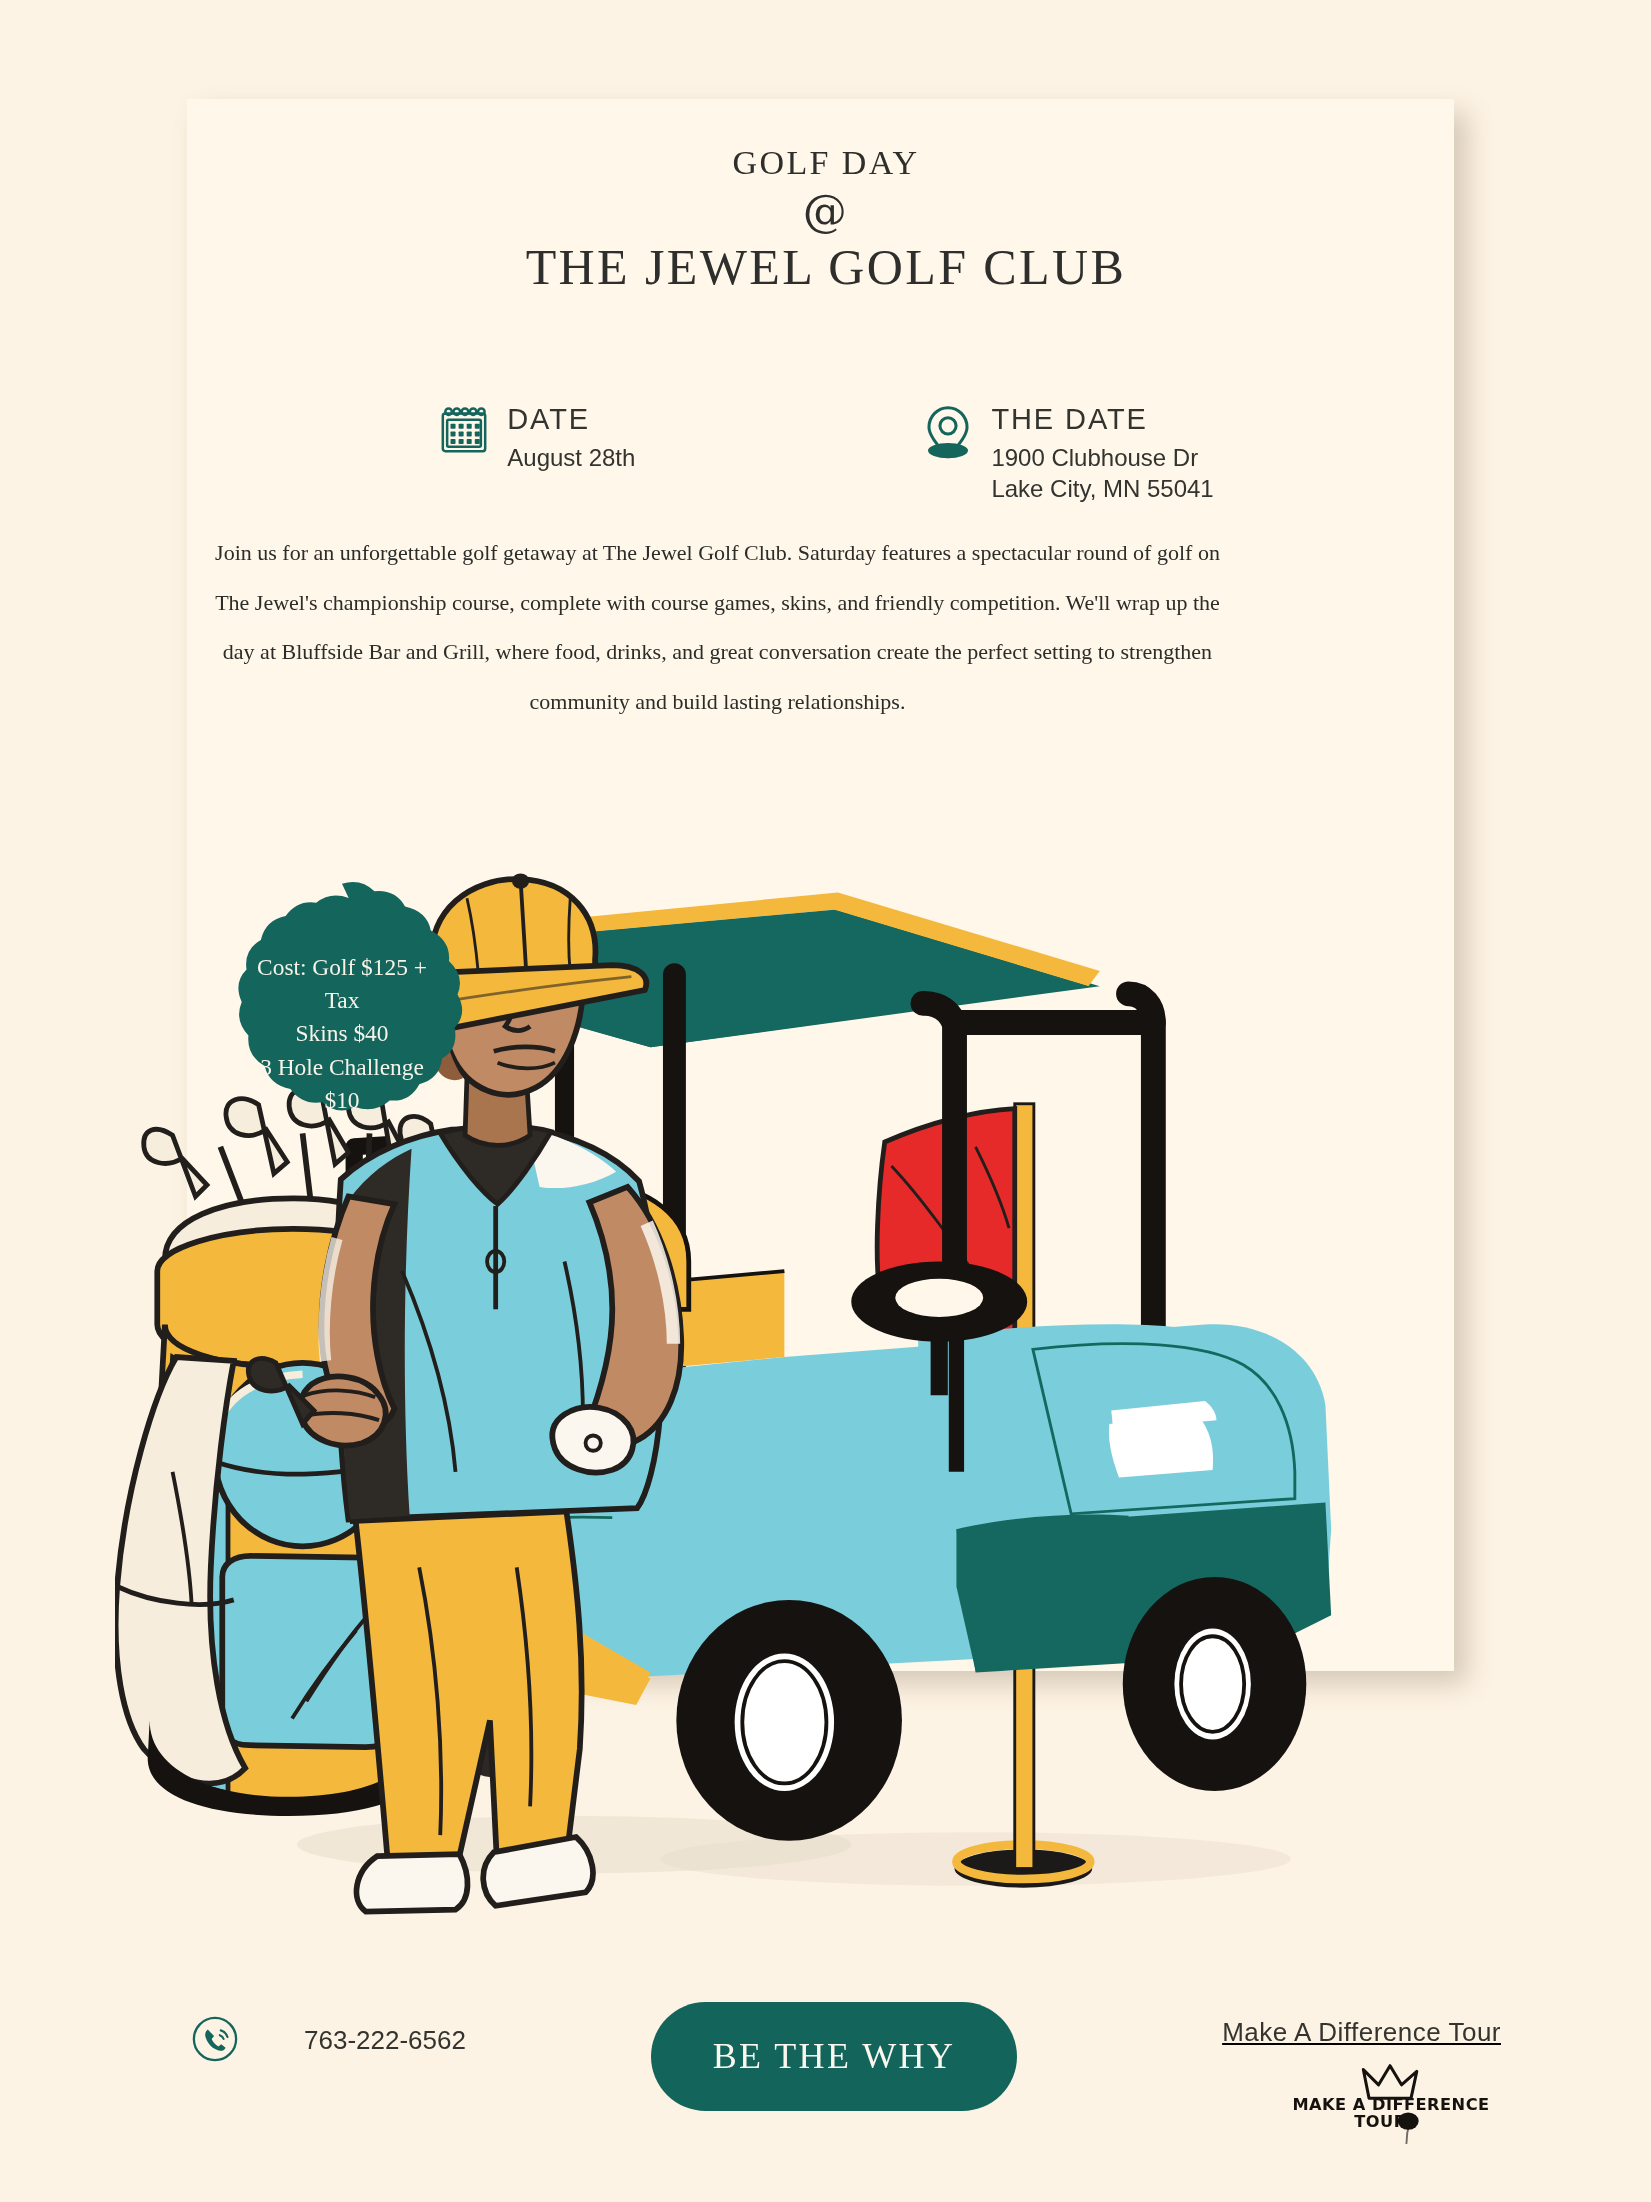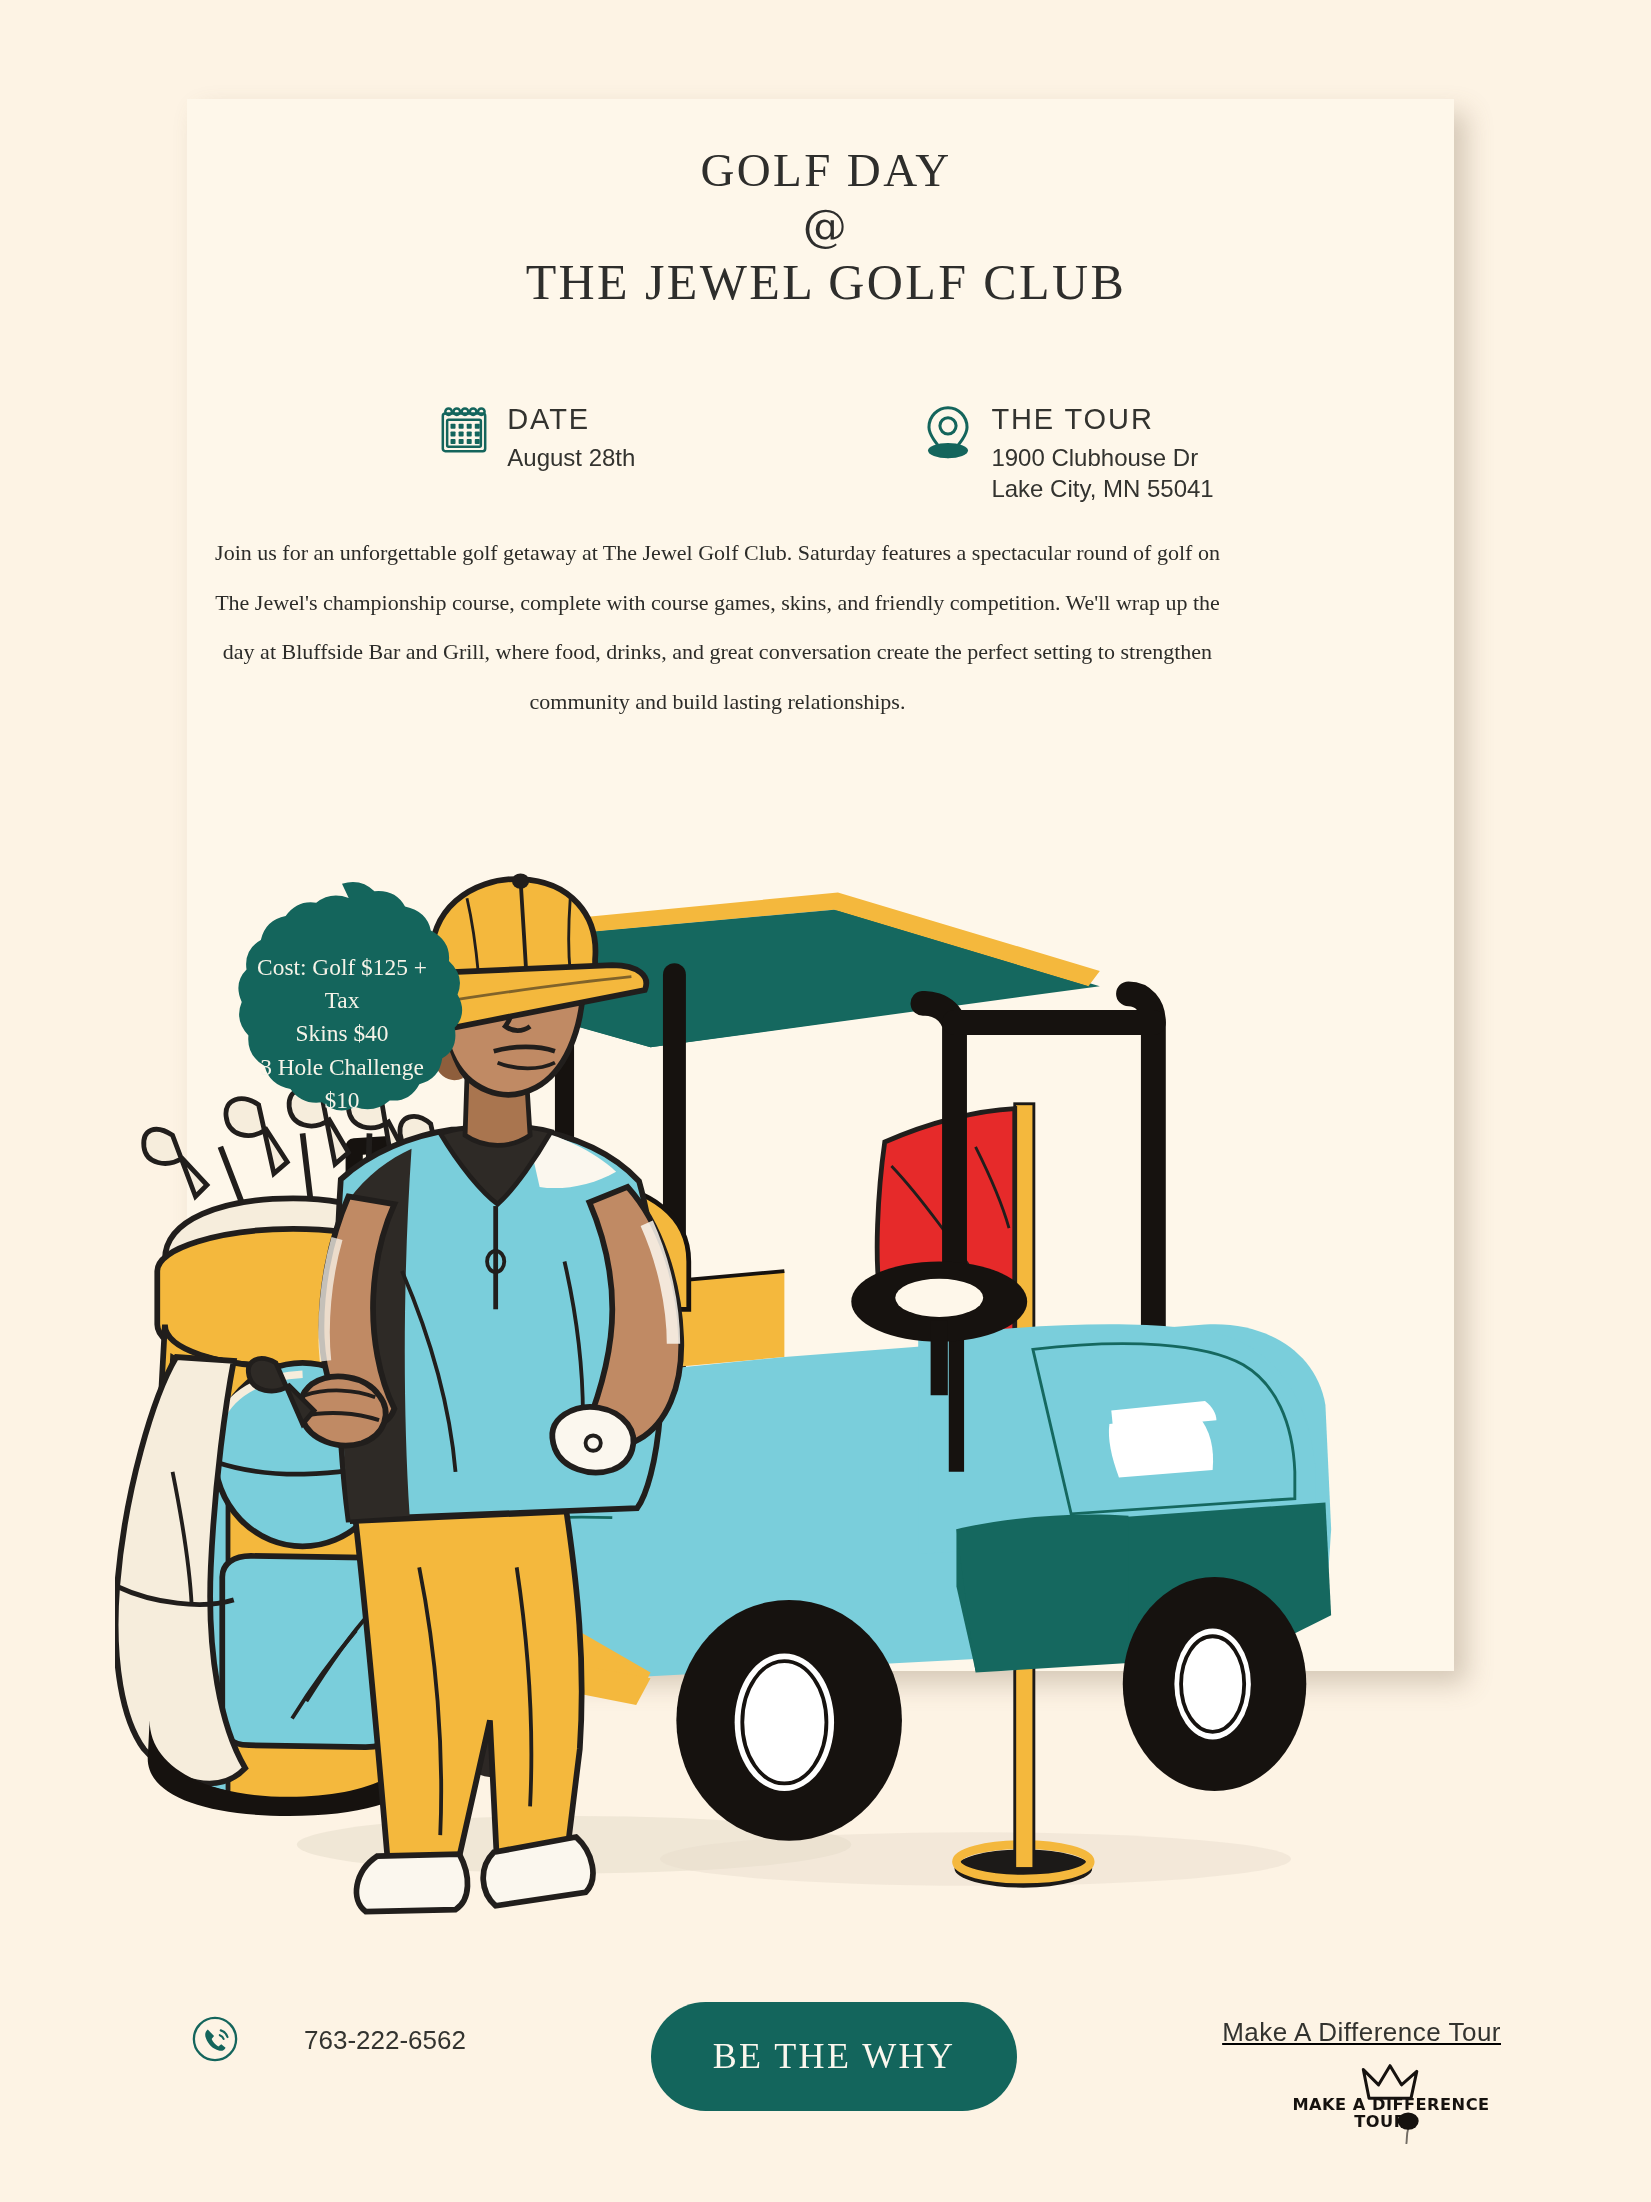--- a/index.html
+++ b/index.html
@@ -27,21 +27,21 @@
     z-index: 5;
   }
 
   
   .title-block { position: absolute; left: 0; right: 0; top: 143px; text-align: center; }
   .title-line {
     font-family: "Liberation Serif", serif;
     color: #2E2E2C;
     letter-spacing: 2.4px;
   }
-  .t1 { font-size: 47px; line-height: 1.18; }
+  .t1 { font-size: 34px; line-height: 1.18; }
   .t-at { font-size: 44px; line-height: 1.25; font-family: "DejaVu Serif", serif; }
   .t2 { font-size: 50px; line-height: 1.18; }
 
   
   .info-row {
     position: absolute; top: 401px; left: 0; right: 0;
     display: flex; justify-content: center; gap: 287px;
     align-items: flex-start;
   }
   .info-item { display: flex; align-items: flex-start; gap: 17px; }
@@ -330,21 +330,21 @@
 
       <div class="info-item">
         <span class="info-icon">
           <svg width="52" height="59" viewBox="0 0 54 62">
             <ellipse cx="27" cy="50" rx="21" ry="8" fill="#14655C"></ellipse>
             <path d="M27 5 C 16 5 7 14 7 25.5 C 7 35 18 47 27 56 C 36 47 47 35 47 25.5 C 47 14 38 5 27 5 Z" fill="none" stroke="#14655C" stroke-width="3.2"></path>
             <circle cx="27" cy="24" r="8.5" fill="none" stroke="#14655C" stroke-width="3.2"></circle>
           </svg>
         </span>
         <div class="info-text">
-          <div class="heading">THE TOUR</div>
+          <div class="heading">THE DATE</div>
           <div class="sub">1900 Clubhouse Dr</div>
           <div class="sub2">Lake City, MN 55041</div>
         </div>
       </div>
     </div>
 
     <p class="para">Join us for an unforgettable golf getaway at The Jewel Golf Club.  Saturday features a spectacular round of golf on The Jewel's championship course, complete with course games, skins, and friendly competition. We'll wrap up the day at Bluffside Bar and Grill, where food, drinks, and great conversation create the perfect setting to strengthen community and build lasting relationships.</p>
 
     <div class="badge-wrap">
       <svg width="306" height="296" viewBox="0 0 320 310">

